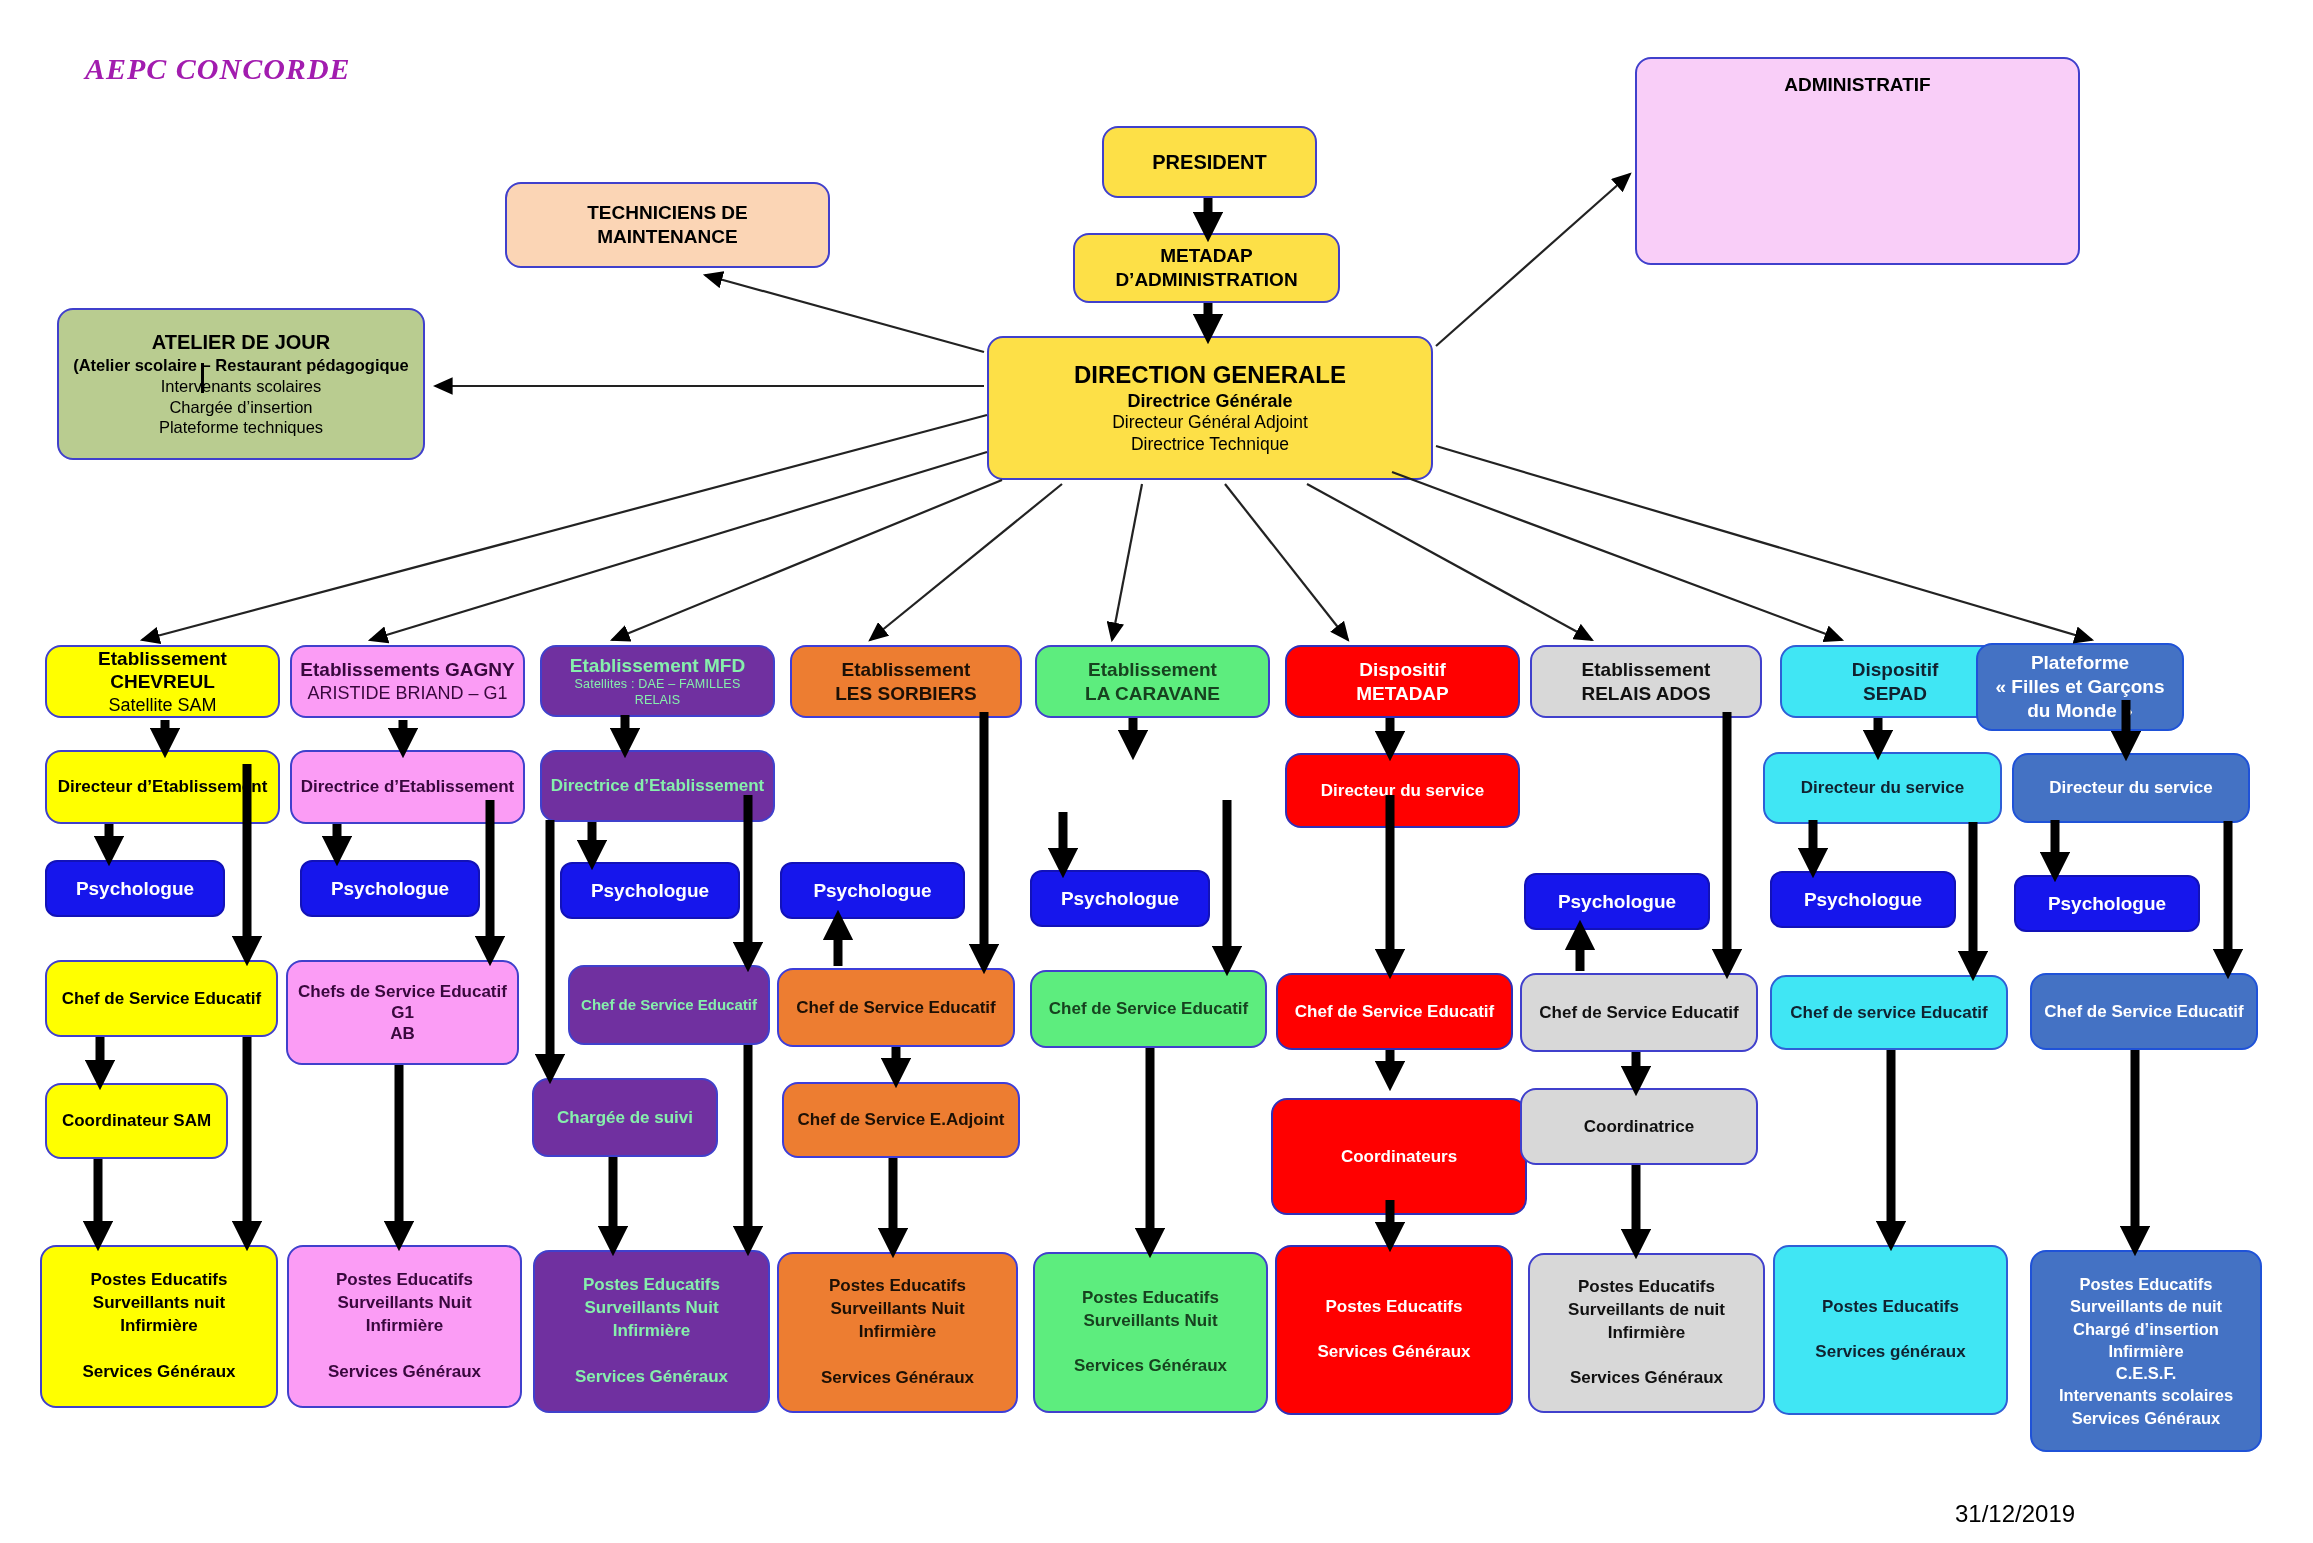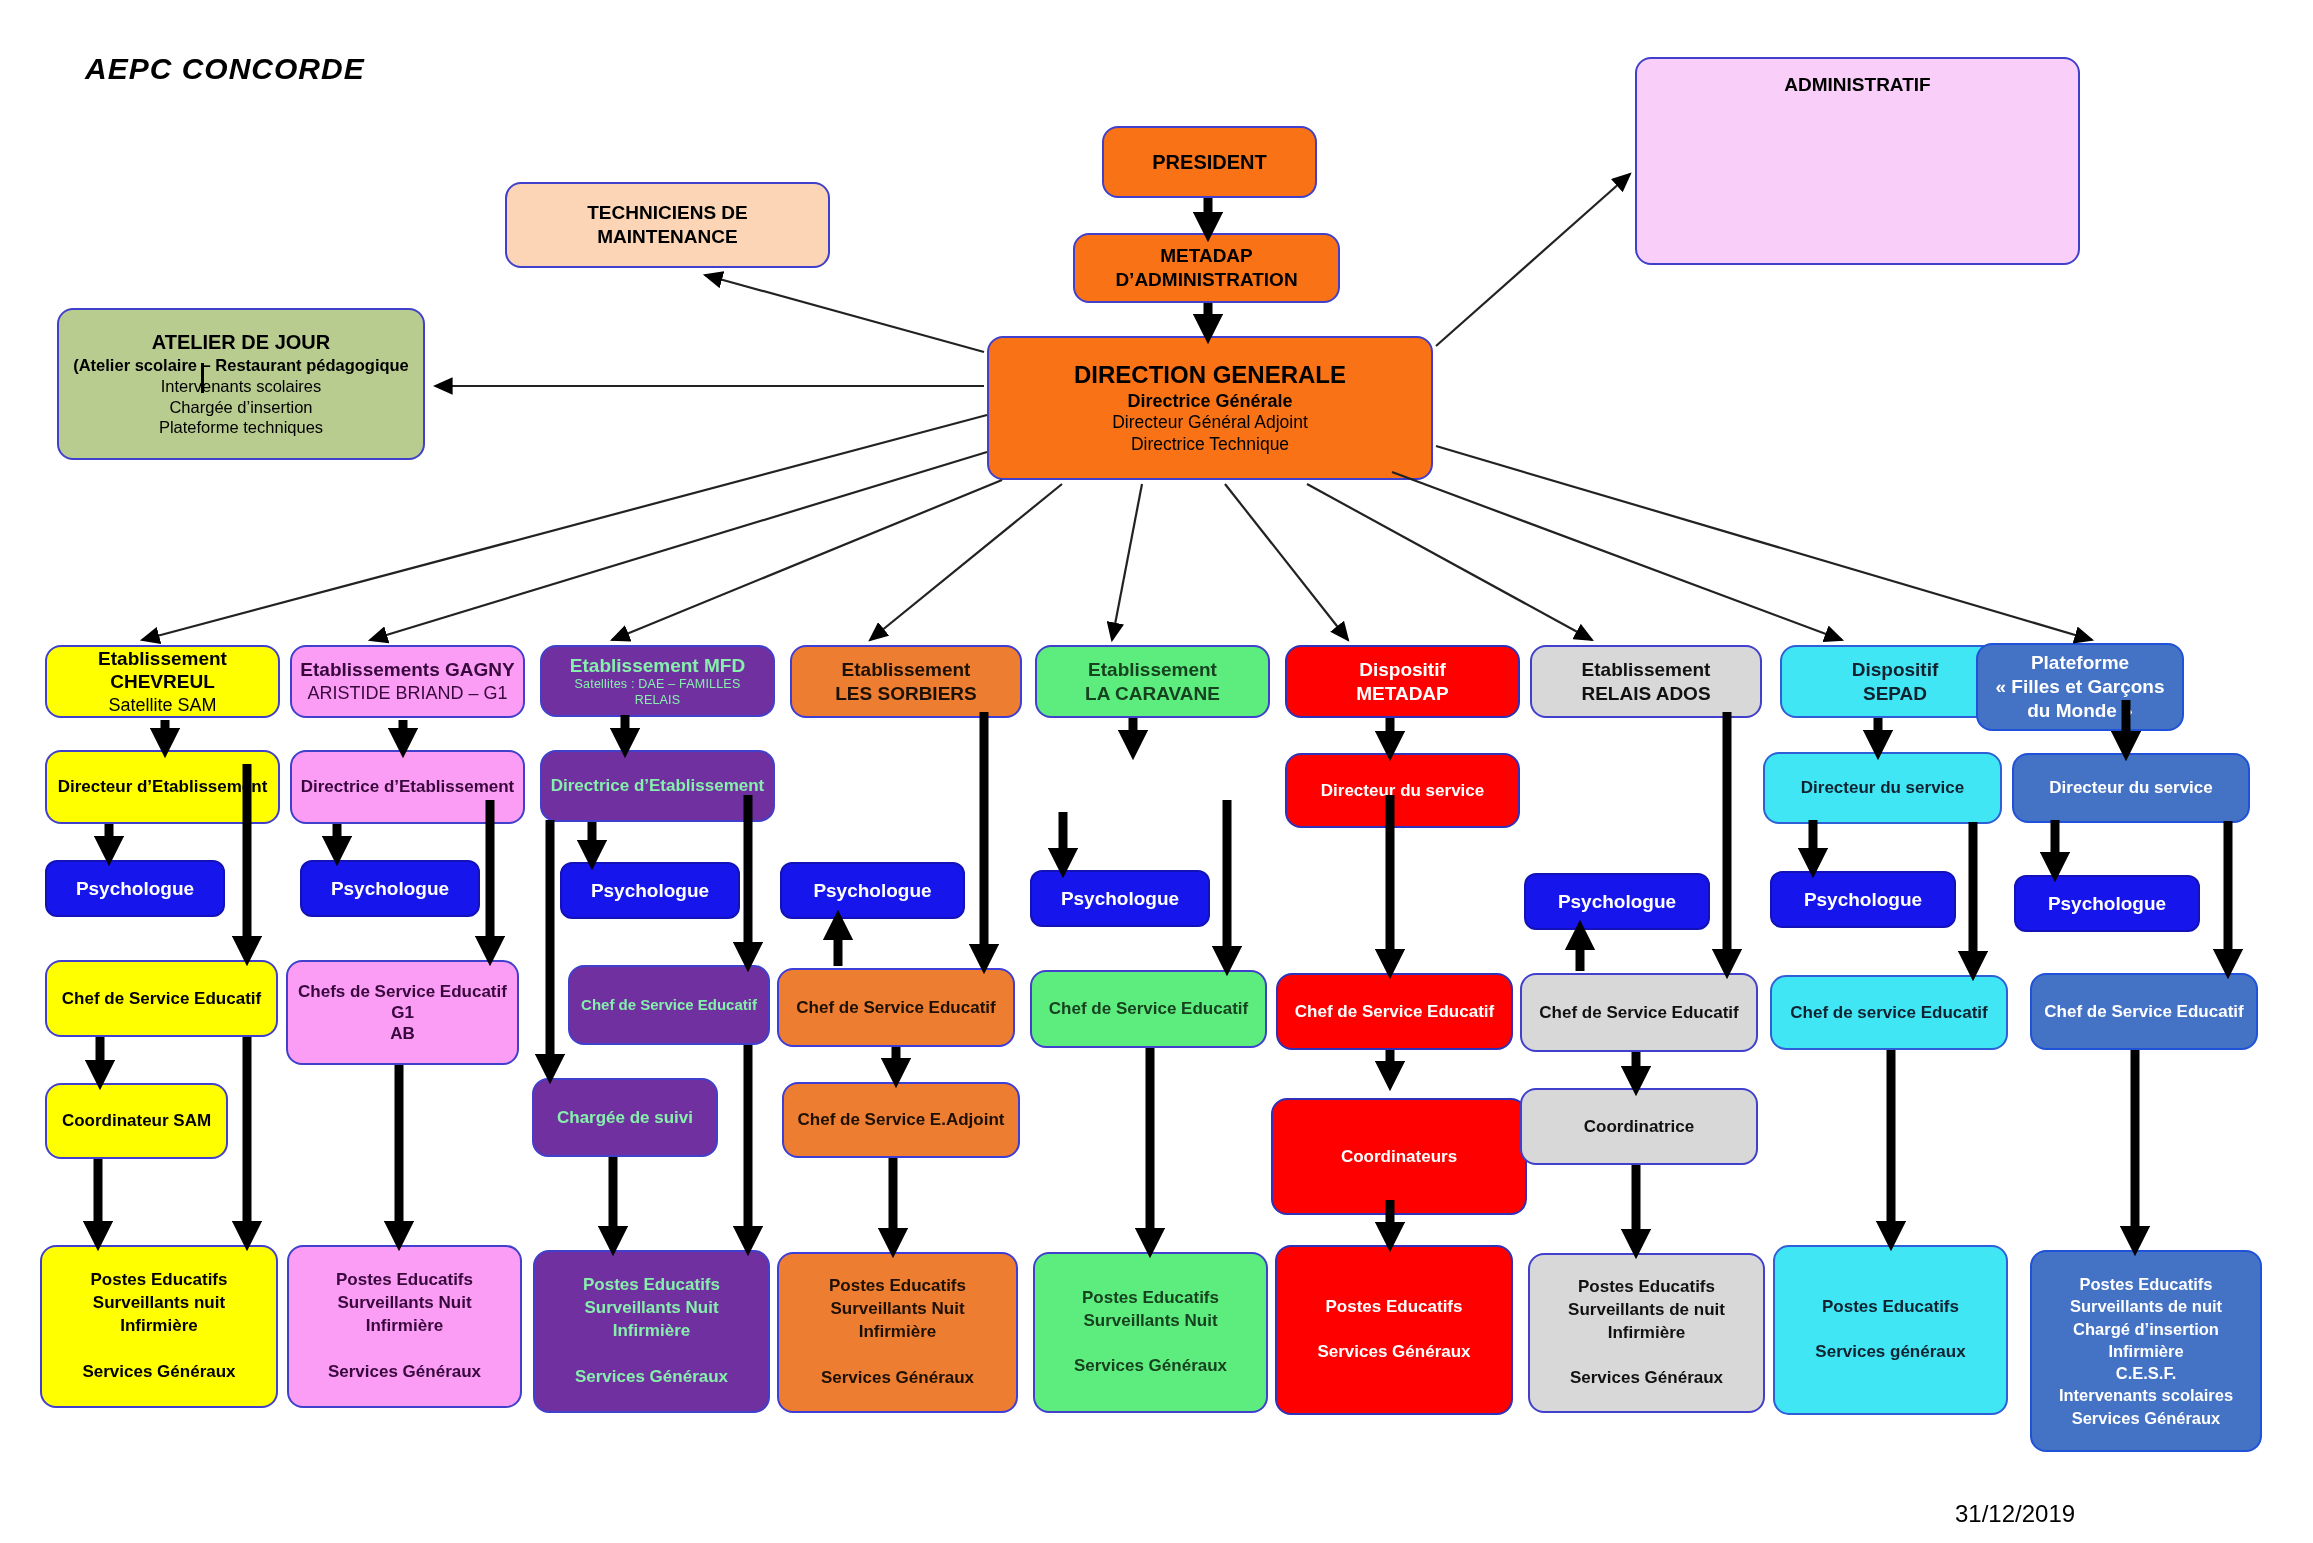--- a/index.html
+++ b/index.html
@@ -1,21 +1,21 @@
 <!DOCTYPE html>
 <html><head>
 <meta charset="utf-8">
 <style>
   html,body{margin:0;padding:0;background:#fff;}
   #canvas{position:relative;width:2313px;height:1543px;background:#ffffff;overflow:hidden;
           font-family:"Liberation Sans", sans-serif;color:#000;}
   .box{position:absolute;box-sizing:border-box;border:2.5px solid #4040cc;border-radius:16px;
        display:flex;flex-direction:column;align-items:center;justify-content:center;
        text-align:center;padding:4px 8px;line-height:1.25;}
-  .white{background:#f97316;}
+  .white{background:#fde047;}
   .peach{background:#fbd5b5;}
   .olive{background:#b9cc90;}
   .pinklight{background:#f9cef8;}
   .yellow{background:#ffff00;}
   .pink{background:#fb9cf5;color:#38083d;}
   .purple{background:#7030a0;color:#86efac;}
   .orange{background:#ed7d31;color:#1d1005;border-color:#3d3dd8;}
   .green{background:#5ded7e;color:#17421f;}
   .red{background:#ff0000;color:#ffffff;border-color:#3030b8;}
   .gray{background:#d8d8d8;color:#111;}
@@ -32,22 +32,22 @@
   .ml{white-space:pre-line;}
   .staff{font-size:17px;font-weight:700;line-height:1.35;white-space:pre-line;}
   .dg-title{font-size:24px;font-weight:700;}
   .dg-l2{font-size:18px;font-weight:700;}
   .dg-l{font-size:17.5px;}
   .conseil{font-size:19px;font-weight:700;white-space:pre-line;}
   .pres{font-size:20px;font-weight:700;}
   .at-title{font-size:20px;font-weight:700;}
   .at-b{font-size:16.5px;font-weight:700;}
   .at-r{font-size:16.5px;}
-  #logo{position:absolute;left:85px;top:52px;font-family:Liberation Sans, sans-serif;
-        font-style:italic;font-weight:700;font-size:30px;color:#000000;letter-spacing:1px;}
+  #logo{position:absolute;left:85px;top:52px;font-family:Liberation Serif, serif;
+        font-style:italic;font-weight:700;font-size:30px;color:#a21caf;letter-spacing:1px;}
   #datestamp{position:absolute;left:1955px;top:1500px;font-size:24px;color:#000;}
   #arrows{position:absolute;left:0;top:0;z-index:6;pointer-events:none;}
   .stray{position:absolute;background:#000;z-index:7;}
 </style>
 </head>
 <body>
 
 <div id="canvas">
 
   <div id="logo">AEPC CONCORDE</div>

